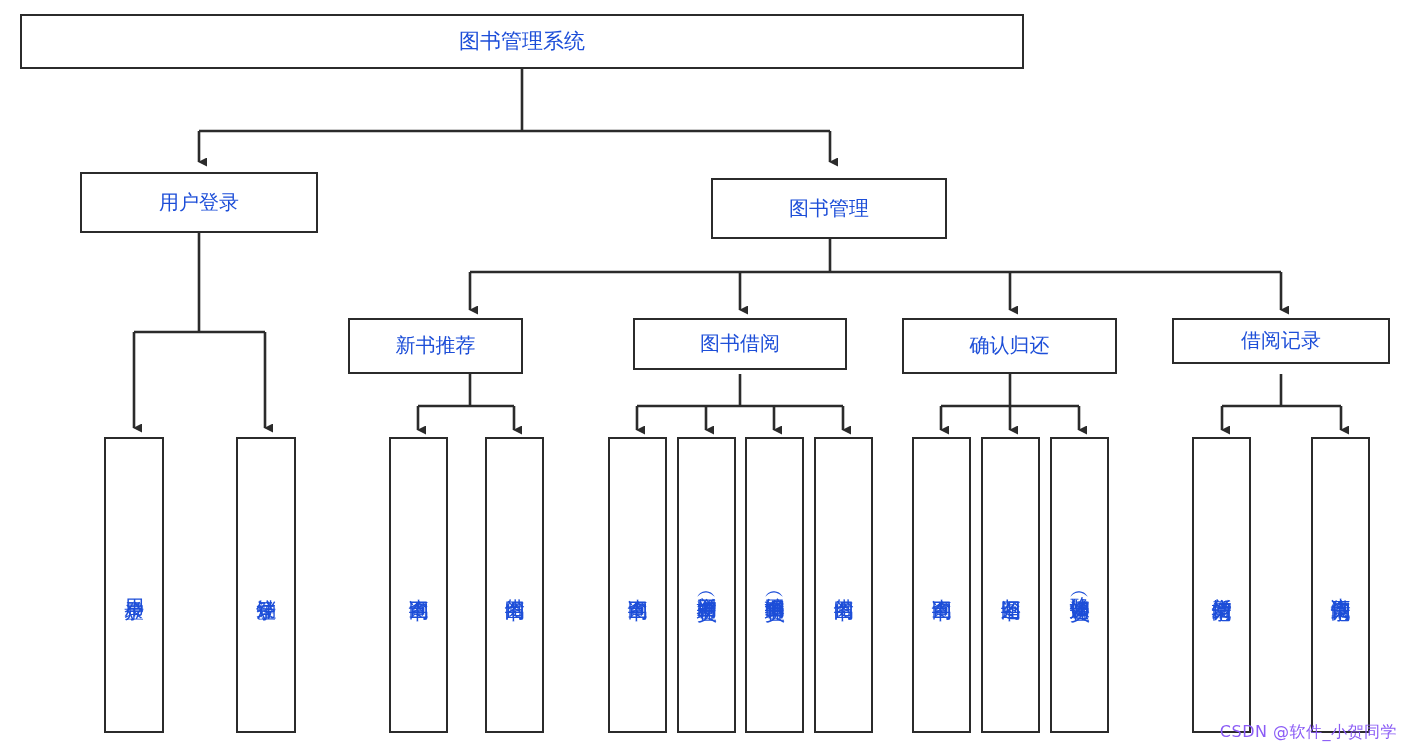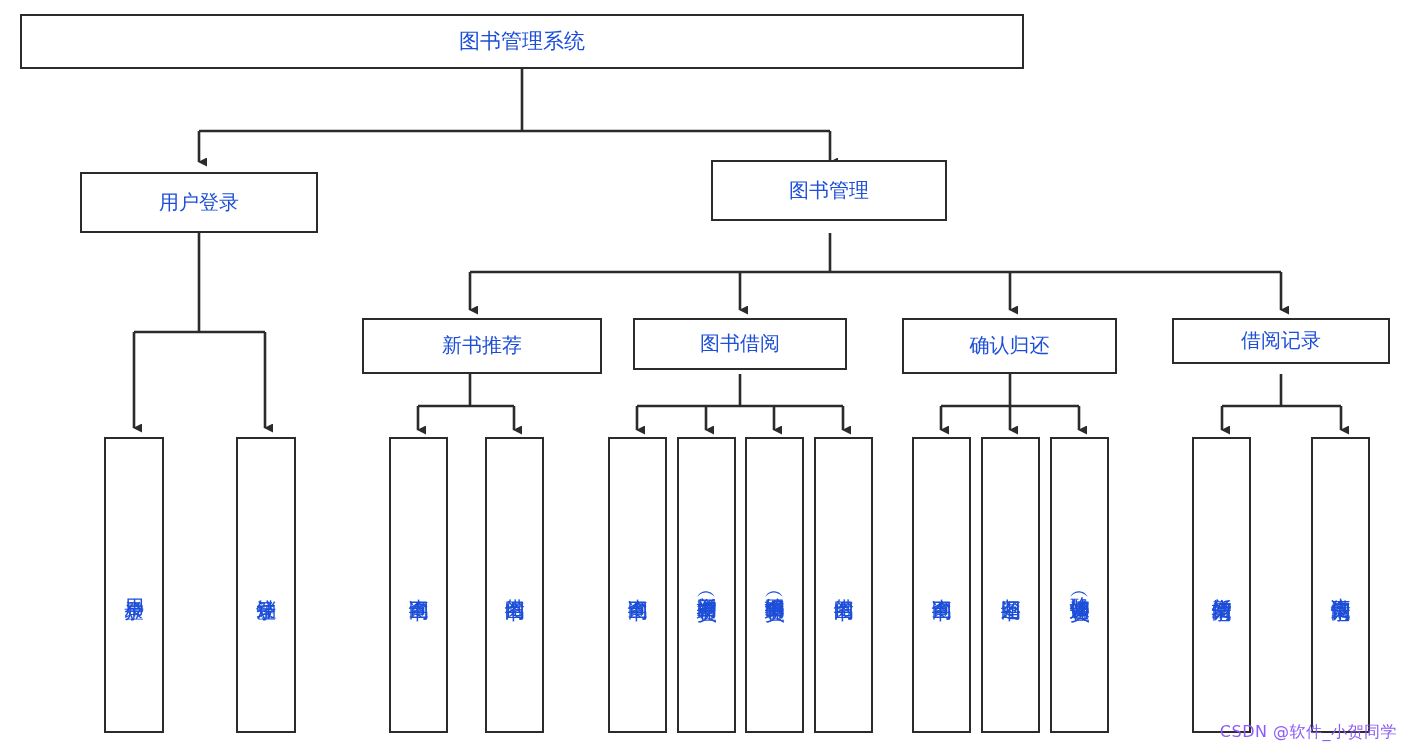--- a/index.html
+++ b/index.html
@@ -129,25 +129,25 @@
     </g>
   </svg>
 
   <div class="node level-root" style="left:20px; top:14px; width:1004px; height:55px;">
     <span class="label">图书管理系统</span>
   </div>
 
   <div class="node level-1" style="left:80px; top:172px; width:238px; height:61px;">
     <span class="label">用户登录</span>
   </div>
-  <div class="node level-1" style="left:711px; top:160px; width:236px; height:61px;">
+  <div class="node level-1" style="left:711px; top:178px; width:236px; height:61px;">
     <span class="label">图书管理</span>
   </div>
 
-  <div class="node level-2" style="left:362px; top:318px; width:240px; height:56px;">
+  <div class="node level-2" style="left:348px; top:318px; width:175px; height:56px;">
     <span class="label">新书推荐</span>
   </div>
   <div class="node level-2" style="left:633px; top:318px; width:214px; height:52px;">
     <span class="label">图书借阅</span>
   </div>
   <div class="node level-2" style="left:902px; top:318px; width:215px; height:56px;">
     <span class="label">确认归还</span>
   </div>
   <div class="node level-2" style="left:1172px; top:318px; width:218px; height:46px;">
     <span class="label">借阅记录</span>

